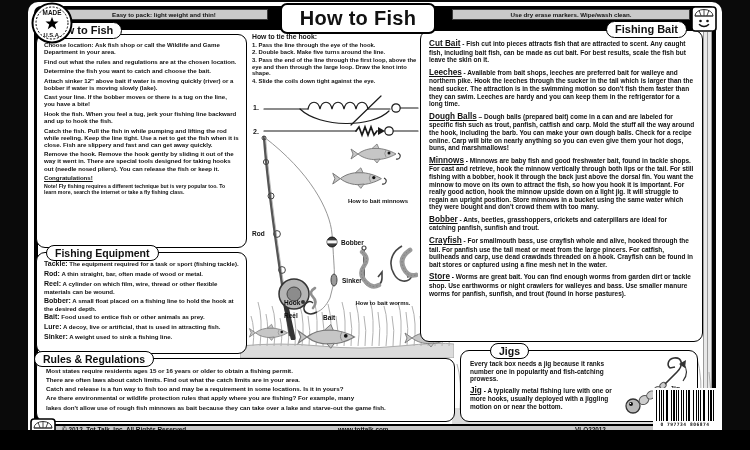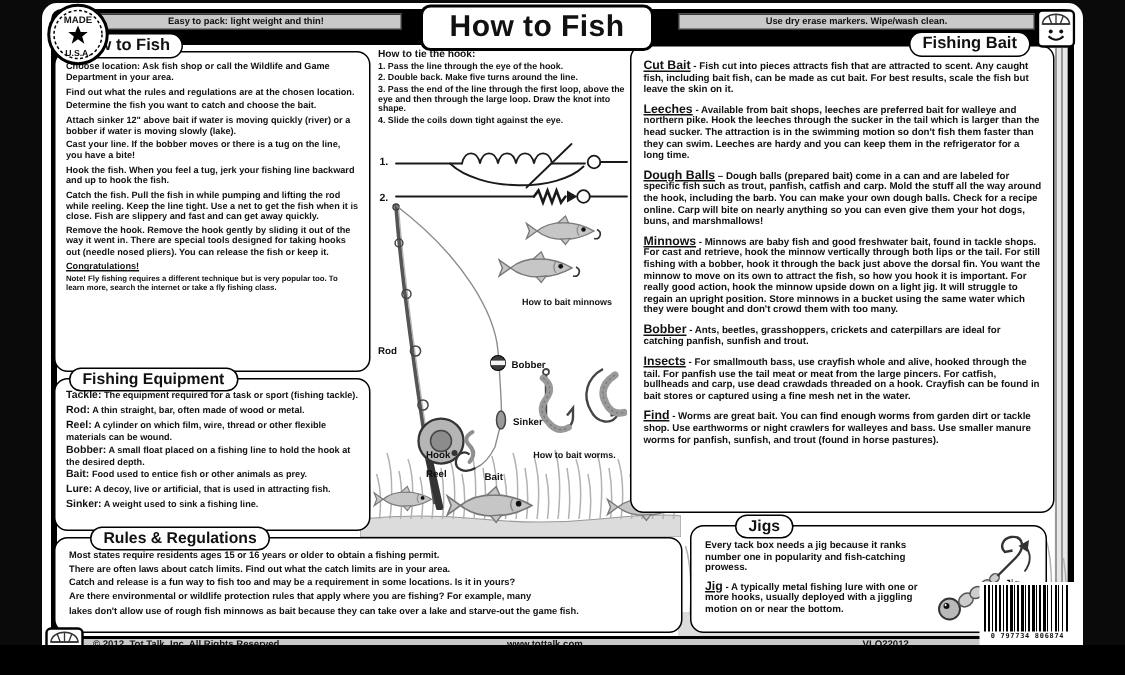--- a/index.html
+++ b/index.html
@@ -137,21 +137,21 @@
 
   <div class="panel" style="left:36px;top:358px;width:419px;height:64px;">
     <div style="padding:8px 7px 2px 9px;">
       <p class="rule-line">Most states require residents ages 15 or 16 years or older to obtain a fishing permit.</p>
       <p class="rule-line">There are often laws about catch limits.  Find out what the catch limits are in your area.</p>
       <p class="rule-line">Catch and release is a fun way to fish too and may be a requirement in some locations.  Is it in yours?</p>
       <p class="rule-line">Are there environmental or wildlife protection rules that apply where you are fishing?  For example, many</p>
       <p class="rule-line">lakes don't allow use of rough fish minnows as bait because they can take over a lake and starve-out the game fish.</p>
     </div>
   </div>
-  <div class="pill" style="left:60px;top:351px;font-size:10.5px;">Rules &amp; Regulations</div>
+  <div class="pill" style="left:34px;top:351px;font-size:10.5px;">Rules &amp; Regulations</div>
 
   <div class="tieblock">
     <p class="tie-title">How to tie the hook:</p>
     <p class="tie-step">1. Pass the line through the eye of the hook.</p>
     <p class="tie-step">2. Double back. Make five turns around the line.</p>
     <p class="tie-step">3. Pass the end of the line through the first loop, above the eye and then through the large loop. Draw the knot into shape.</p>
     <p class="tie-step">4. Slide the coils down tight against the eye.</p>
   </div>
 
   <svg class="absvg" style="left:250px;top:94px;" width="172" height="44" viewBox="0 0 172 44">
@@ -226,22 +226,22 @@
     <text x="37" y="61" text-anchor="middle" font-size="6">How to bait worms.</text>
   </svg>
 
   <div class="panel" style="left:420px;top:30px;width:283px;height:312px;">
     <div style="padding:8px 7px 2px 8px;">
       <p class="bait-item"><span class="bait-term">Cut Bait</span> <span>- Fish cut into pieces attracts fish that are attracted to scent. Any caught fish, including bait fish, can be made as cut bait.  For best results, scale the fish but leave the skin on it.</span></p>
       <p class="bait-item"><span class="bait-term">Leeches</span> <span>- Available from bait shops, leeches are preferred bait for walleye and northern pike.  Hook the leeches through the sucker in the tail which is larger than the head sucker. The attraction is in the swimming motion so don't fish them faster than they can swim. Leeches are hardy and you can keep them in the refrigerator for a long time.</span></p>
       <p class="bait-item"><span class="bait-term">Dough Balls</span> <span>– Dough balls (prepared bait) come in a can and are labeled for specific fish such as trout, panfish, catfish and carp. Mold the stuff all the way around the hook, including the barb. You can make your own dough balls. Check for a recipe online. Carp will bite on nearly anything so you can even give them your hot dogs, buns, and marshmallows!</span></p>
       <p class="bait-item"><span class="bait-term">Minnows</span> <span>- Minnows are baby fish and good freshwater bait, found in tackle shops. For cast and retrieve, hook the minnow vertically through both lips or the tail. For still fishing with a bobber, hook it through the back just above the dorsal fin. You want the minnow to move on its own to attract the fish, so how you hook it is important.  For really good action, hook the minnow upside down on a light jig. It will struggle to regain an upright position.  Store minnows in a bucket using the same water which they were bought and don't crowd them with too many.</span></p>
       <p class="bait-item"><span class="bait-term">Bobber</span> <span>- Ants, beetles, grasshoppers, crickets and caterpillars are ideal for catching panfish, sunfish and trout.</span></p>
-      <p class="bait-item"><span class="bait-term">Insects</span> <span>-  For smallmouth bass, use crayfish whole and alive, hooked through the tail. For panfish use the tail meat or meat from the large pincers. For catfish, bullheads and carp, use dead crawdads threaded on a hook. Crayfish can be found in bait stores or captured using a fine mesh net in the water.</span></p>
-      <p class="bait-item"><span class="bait-term">Find</span> <span>- Worms are great bait. You can find enough worms from garden dirt or tackle shop.  Use earthworms or night crawlers for walleyes and bass. Use smaller manure worms for panfish, sunfish, and trout (found in horse pastures).</span></p>
+      <p class="bait-item"><span class="bait-term">Crayfish</span> <span>-  For smallmouth bass, use crayfish whole and alive, hooked through the tail. For panfish use the tail meat or meat from the large pincers. For catfish, bullheads and carp, use dead crawdads threaded on a hook. Crayfish can be found in bait stores or captured using a fine mesh net in the water.</span></p>
+      <p class="bait-item"><span class="bait-term">Store</span> <span>- Worms are great bait. You can find enough worms from garden dirt or tackle shop.  Use earthworms or night crawlers for walleyes and bass. Use smaller manure worms for panfish, sunfish, and trout (found in horse pastures).</span></p>
     </div>
   </div>
   <div class="pill" style="left:606px;top:21px;font-size:11px;">Fishing Bait</div>
 
   <div class="panel" style="left:460px;top:350px;width:238px;height:72px;">
     <div style="padding:9px 6px 2px 9px;position:relative;">
       <p class="bait-item jig-text" style="margin-bottom:3px;">Every tack box needs a jig because it ranks number one in popularity and fish-catching prowess.</p>
       <p class="bait-item jig-text"><span class="bait-term">Jig</span> <span>- A typically metal fishing lure with one or more hooks, usually deployed with a jiggling motion on or near the bottom.</span></p>
     </div>
     <svg style="position:absolute;right:5px;top:4px;" width="72" height="64" viewBox="0 0 72 64">

